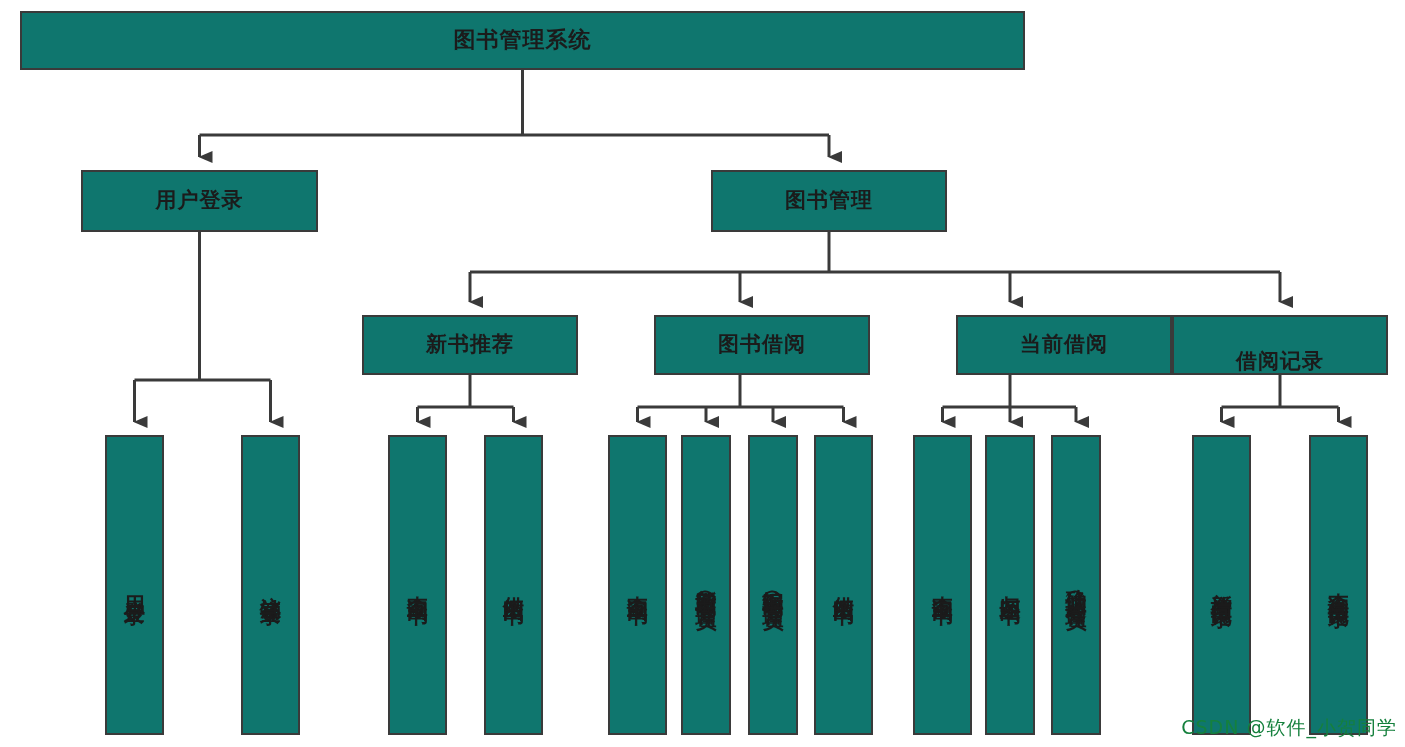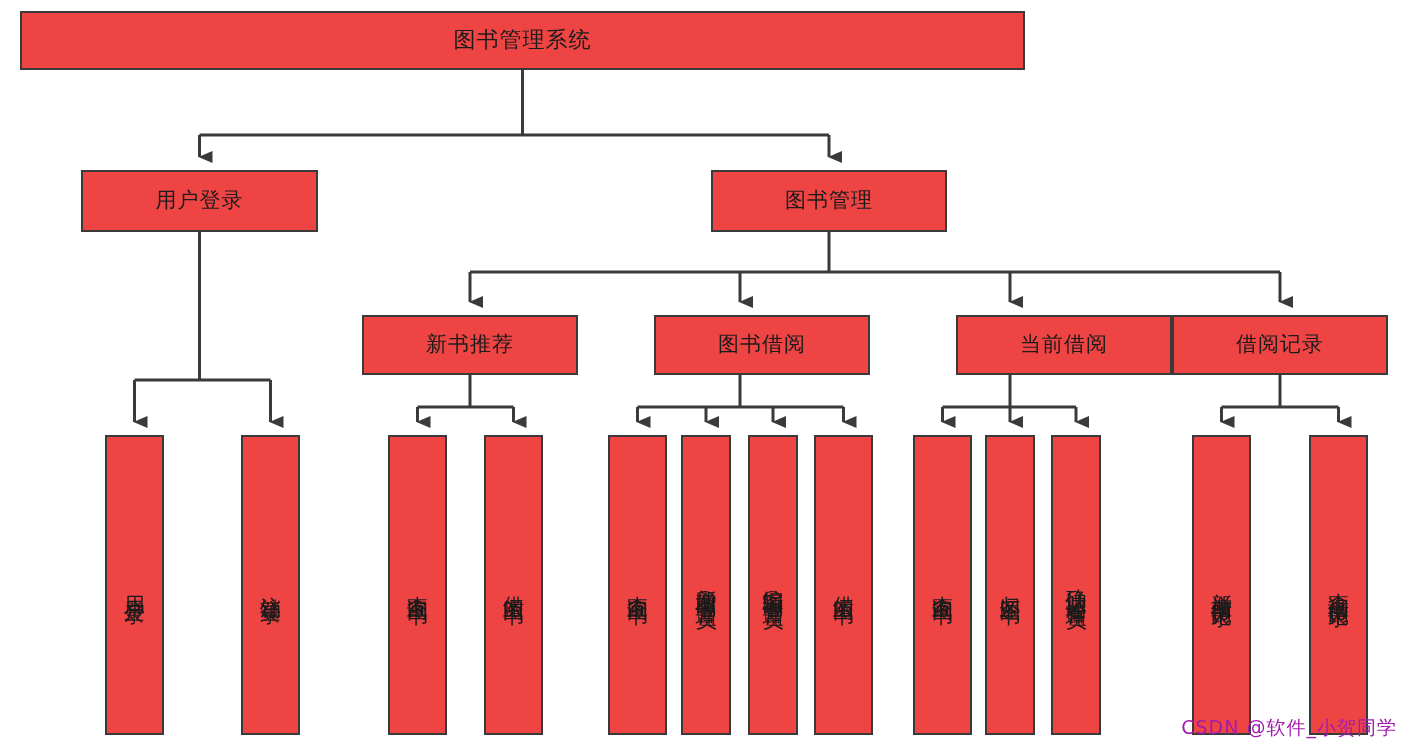--- a/index.html
+++ b/index.html
@@ -22,28 +22,29 @@
     position: absolute;
     left: 0;
     top: 0;
     width: 1405px;
     height: 747px;
     pointer-events: none;
   }
   .node {
     position: absolute;
     box-sizing: border-box;
-    background: #ef4444;
+    background: #0f766e;
     border: 2px solid #3a3a3a;
     display: flex;
     align-items: center;
     justify-content: center;
     text-align: center;
     color: #1b1b1b;
     z-index: 3;
+    font-weight: bold;
   }
   .node.h {
     font-size: 21px;
     line-height: 1.1;
     letter-spacing: 1px;
   }
   .node.root {
     font-size: 22px;
   }
   .node.v {
@@ -59,21 +60,21 @@
   .node.v .vlabel {
     writing-mode: vertical-rl;
     text-orientation: upright;
     display: block;
   }
   .watermark {
     position: absolute;
     right: 8px;
     bottom: 6px;
     font-size: 19px;
-    color: #a21caf;
+    color: #15803d;
     letter-spacing: 1px;
     z-index: 5;
     white-space: nowrap;
     font-family: "DejaVu Sans", "Liberation Sans", sans-serif;
   }
 </style>
 </head>
 <body>
 
 <div id="canvas">
@@ -134,21 +135,21 @@
 
   <div class="node h" style="left: 362px; top: 315px; width: 216px; height: 60px;">
     <span>新书推荐</span>
   </div>
   <div class="node h" style="left: 632px; top: 315px; width: 216px; height: 60px; margin-left: 22px;">
     <span>图书借阅</span>
   </div>
   <div class="node h" style="left: 956px; top: 315px; width: 216px; height: 60px;">
     <span>当前借阅</span>
   </div>
-  <div class="node h" style="left: 1172px; top: 315px; width: 216px; height: 60px;">
+  <div class="node h" style="left: 1172px; top: 315px; width: 216px; height: 60px; align-items: flex-end;">
     <span>借阅记录</span>
   </div>
 
   <div class="node v" style="left: 105px; top: 435px; width: 59px; height: 300px;">
     <span class="vlabel">用户登录</span>
   </div>
   <div class="node v" style="left: 241px; top: 435px; width: 59px; height: 300px;">
     <span class="vlabel">注销登录</span>
   </div>
   <div class="node v" style="left: 388px; top: 435px; width: 59px; height: 300px;">

